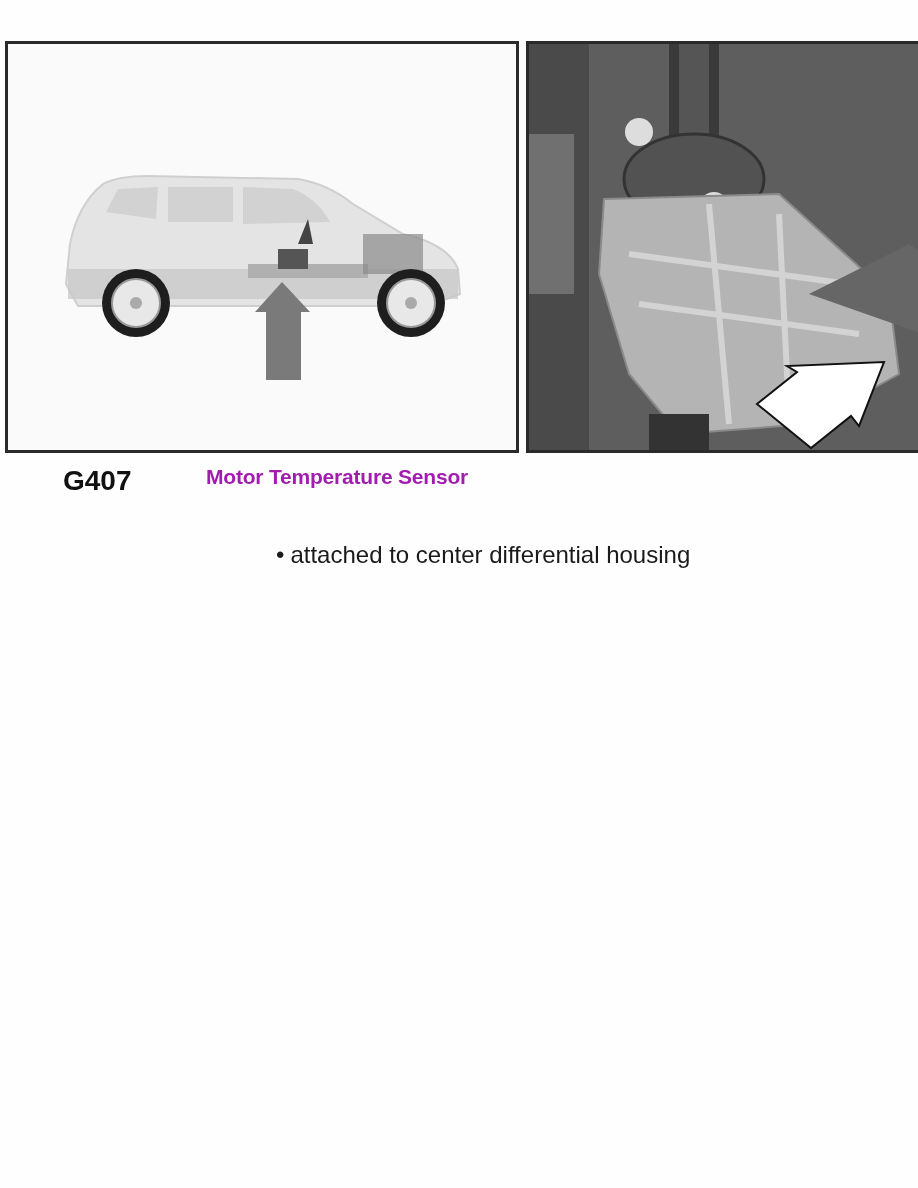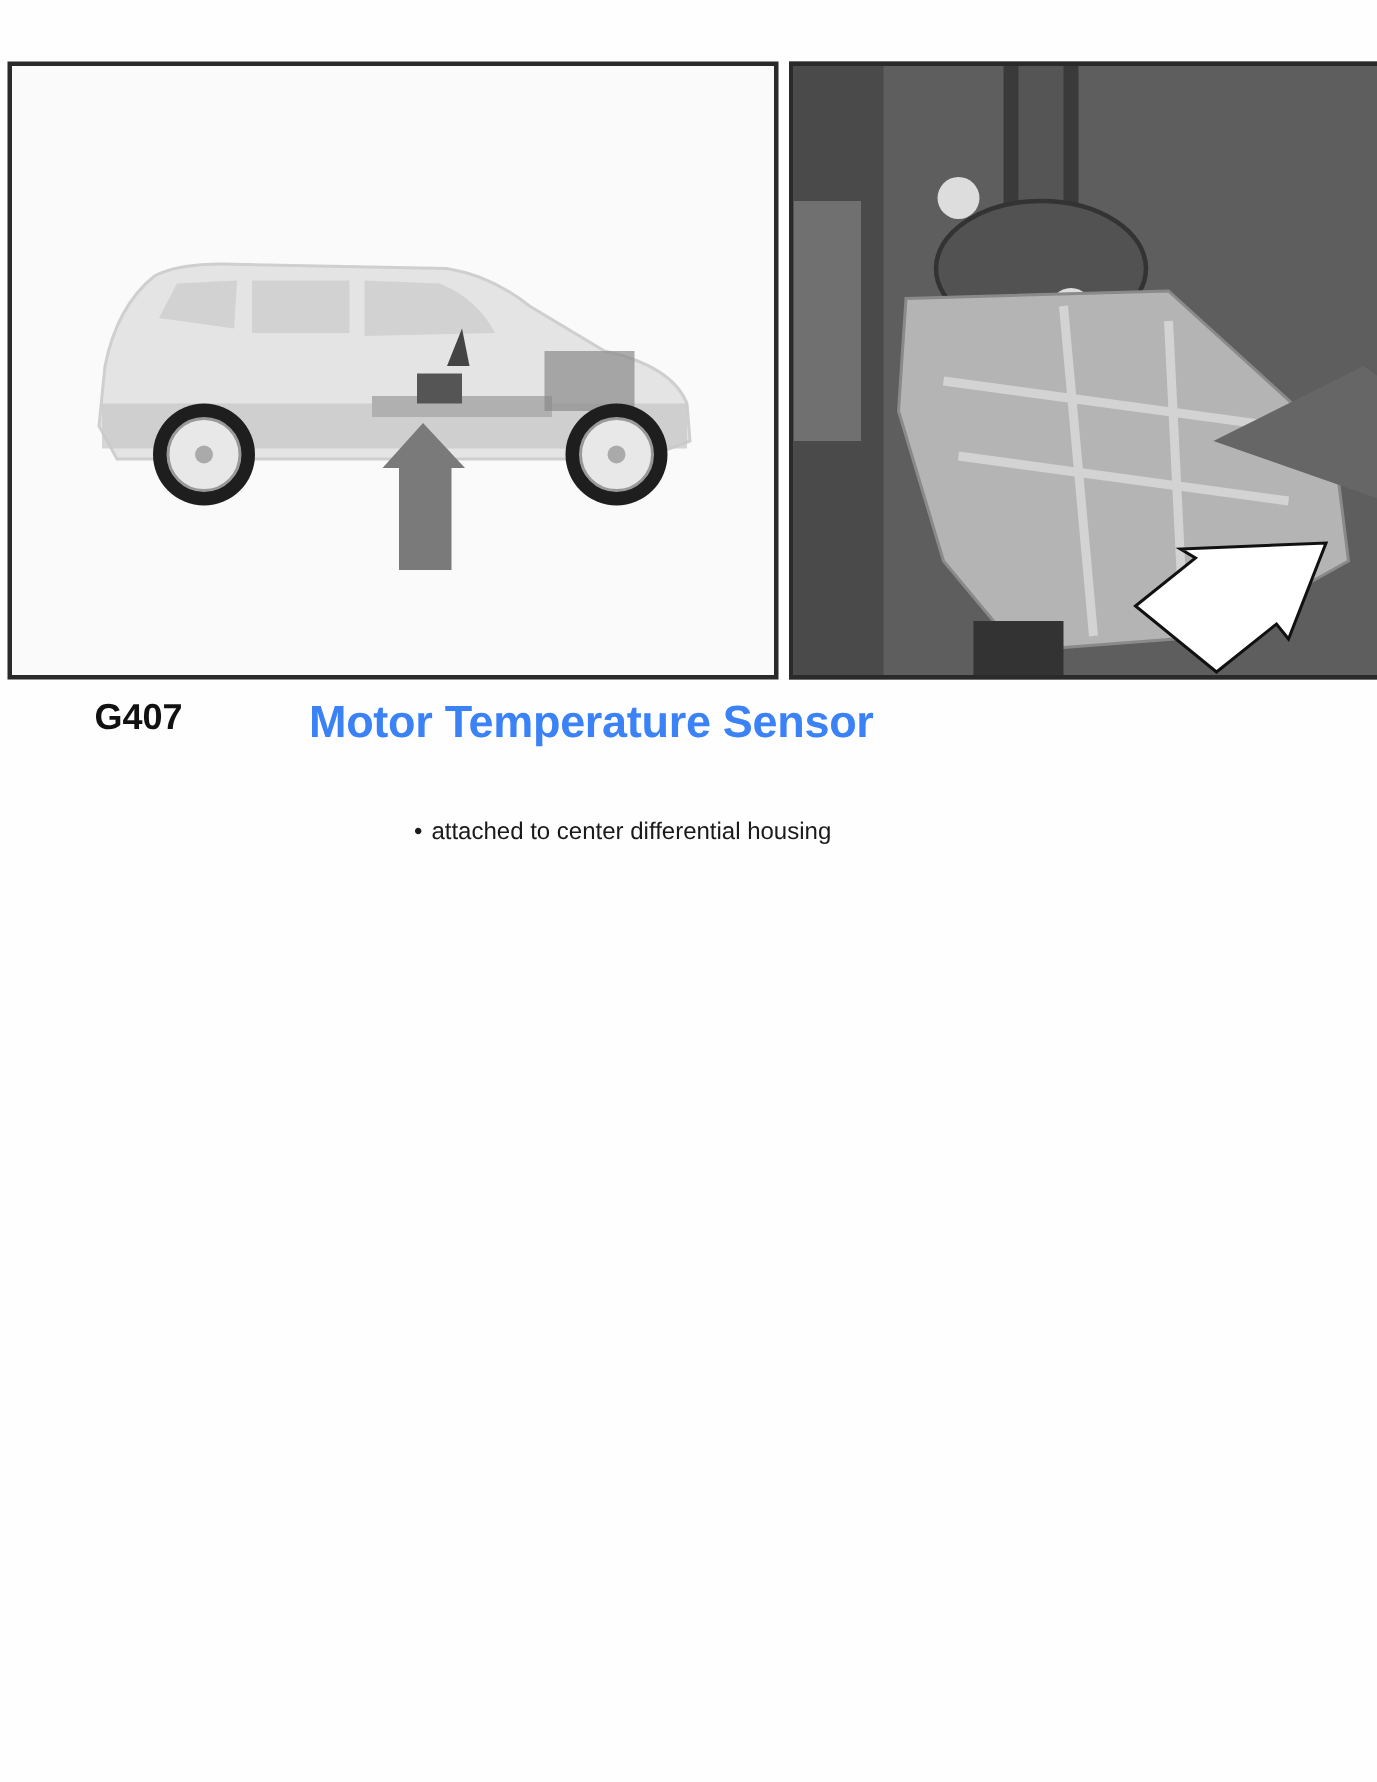--- a/index.html
+++ b/index.html
@@ -3,23 +3,23 @@
 <meta charset="utf-8">
 <style>
   html, body { margin: 0; padding: 0; }
   body {
     width: 918px; height: 1188px; background: #fefefe; position: relative; overflow: hidden;
     font-family: "Liberation Sans", sans-serif;
   }
   .panel { position: absolute; box-sizing: border-box; overflow: hidden; }
   #panel-left { left: 5px; top: 41px; width: 514px; height: 412px; border: 3px solid #2a2a2a; background: #fafafa; }
   #panel-right { left: 526px; top: 41px; width: 400px; height: 412px; border: 3px solid #2a2a2a; background: #6e6e6e; }
-  .code { position: absolute; left: 63px; top: 465px; font-weight: bold; font-size: 24px; color: #111; }
-  .title { position: absolute; left: 206px; top: 465px; font-weight: bold; font-size: 30px; color: #3b82f6; letter-spacing: -0.2px; }
-  .bullets { position: absolute; left: 276px; top: 538px; margin: 0; padding: 0; list-style: none; font-size: 16px; color: #1a1a1a; line-height: 34px; }
+  .code { position: absolute; left: 63px; top: 465px; font-weight: bold; font-size: 28px; color: #111; }
+  .title { position: absolute; left: 206px; top: 465px; font-weight: bold; font-size: 21px; color: #a21caf; letter-spacing: -0.2px; }
+  .bullets { position: absolute; left: 276px; top: 538px; margin: 0; padding: 0; list-style: none; font-size: 24px; color: #1a1a1a; line-height: 34px; }
   .bullets li::before { content: "\2022"; margin-right: 6px; }
 </style>
 </head>
 <body>
 
 <div class="panel" id="panel-left">
   <svg width="508" height="406" viewBox="0 0 508 406">
     <rect width="508" height="406" fill="#fafafa"></rect>
 
     <path d="M58 240 L62 200 Q70 160 95 140 Q110 132 140 132 L290 135 Q320 140 345 160 L395 190 Q440 200 450 225 L452 250 L420 262 L70 262 Z" fill="#e4e4e4" stroke="#cfcfcf" stroke-width="2"></path>

